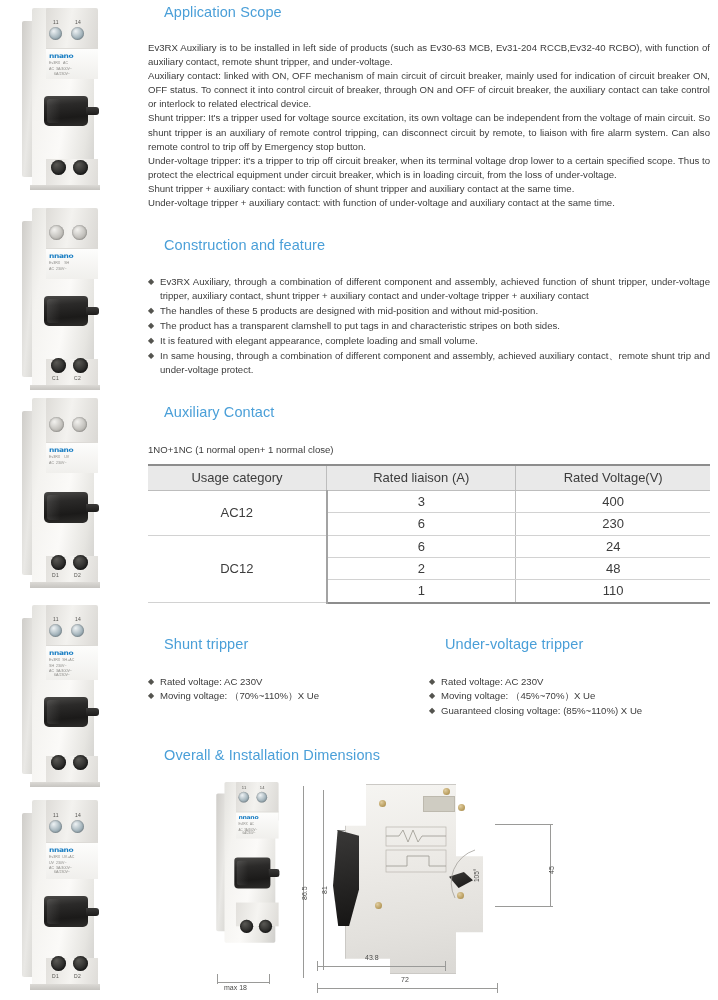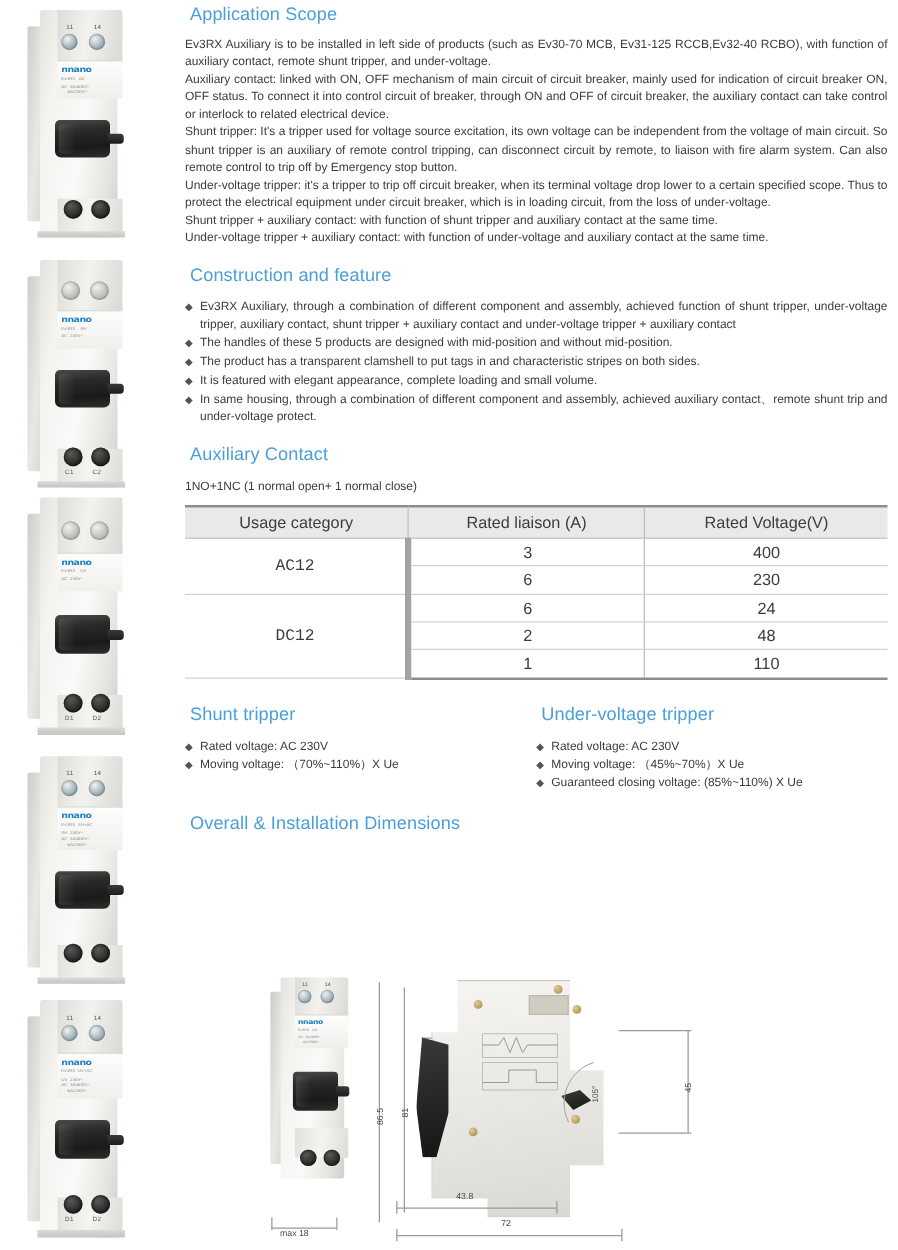--- a/index.html
+++ b/index.html
@@ -100,21 +100,21 @@
     position: absolute; left: 12px; bottom: 0; width: 70px; height: 3%;
     background: linear-gradient(180deg,#dcdad6,#c6c4c0);
   }
 
   
   .content {
     position: absolute; left: 148px; top: 0;
     width: 562px;
   }
   h2.sec {
-    margin: 4px; padding: 0;
+    margin: 16px; padding: 0;
     color: #4a9fd8;
     font-size: 14.5px; font-weight: normal;
     letter-spacing: .1px;
   }
   p.para {
     margin: 0; padding: 0;
     font-size: 9.6px; line-height: 14.1px;
     text-align: justify; text-justify: inter-word;
     color: #3c3c3c;
   }
@@ -155,22 +155,21 @@
     background: #e9e9e9;
     border-top: 2px solid #8d8d8d;
     border-bottom: 1px solid #bdbdbd;
     padding: 4.5px 0;
   }
   table.aux th:first-child, table.aux td:first-child { border-left: none; }
   table.aux th:last-child,  table.aux td:last-child  { border-right: none; }
   table.aux tbody tr:last-child td { border-bottom: 2px solid #8d8d8d; }
   table.aux td.cat {
     border-left: none;
-    border-right: 5px solid #a3a3a3;
-    font-family: Liberation Mono, monospace;
+    border-right: 2px solid #a3a3a3;
   }
   table.aux td.catsep { border-top: 1px solid #bdbdbd; }
 
   
   .two-col { display: flex; width: 562px; }
   .two-col > div { width: 281px; }
 
   
   .dimwrap {
     position: absolute; left: 205px; top: 782px;
@@ -335,21 +334,21 @@
       <div class="tnum" style="left:56px; top:173px;">D2</div>
       <div class="foot"></div>
     </div>
   </div>
 </div>
 
 <div class="content">
 
   <h2 class="sec" style="margin-top:4px;">Application Scope</h2>
   <div style="height:5px;"></div>
-  <p class="para">Ev3RX Auxiliary is to be installed in left side of products (such as Ev30-70 MCB, Ev31-125 RCCB,Ev32-40 RCBO), with function of auxiliary contact, remote shunt tripper, and under-voltage.</p>
+  <p class="para">Ev3RX Auxiliary is to be installed in left side of products (such as Ev30-63 MCB, Ev31-204 RCCB,Ev32-40 RCBO), with function of auxiliary contact, remote shunt tripper, and under-voltage.</p>
   <p class="para">Auxiliary contact: linked with ON, OFF mechanism of main circuit of circuit breaker, mainly used for indication of circuit breaker ON, OFF status. To connect it into control circuit of breaker, through ON and OFF of circuit breaker, the auxiliary contact can take control or interlock to related electrical device.</p>
   <p class="para">Shunt tripper: It's a tripper used for voltage source excitation, its own voltage can be independent from the voltage of main circuit. So shunt tripper is an auxiliary of remote control tripping, can disconnect circuit by remote, to liaison with fire alarm system. Can also remote control to trip off by Emergency stop button.</p>
   <p class="para">Under-voltage tripper: it's a tripper to trip off circuit breaker, when its terminal voltage drop lower to a certain specified scope. Thus to protect the electrical equipment under circuit breaker, which is in loading circuit, from the loss of under-voltage.</p>
   <p class="para nojust">Shunt tripper + auxiliary contact: with function of shunt tripper and auxiliary contact at the same time.</p>
   <p class="para nojust">Under-voltage tripper + auxiliary contact: with function of under-voltage and auxiliary contact at the same time.</p>
 
   <div style="height:11px;"></div>
   <h2 class="sec">Construction and feature</h2>
   <div style="height:6px;"></div>
   <ul class="bullets">

